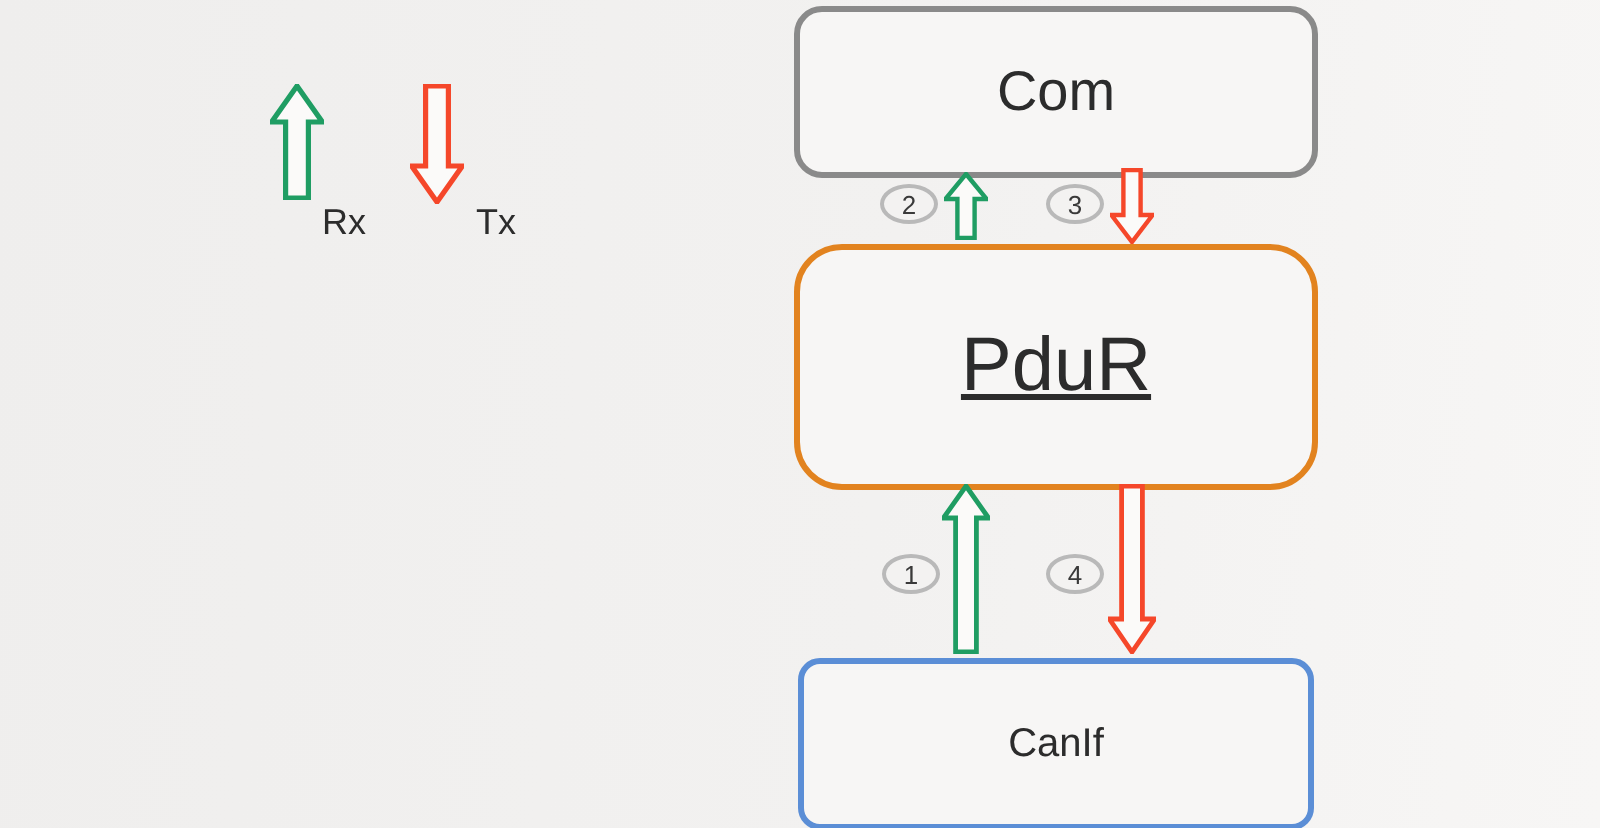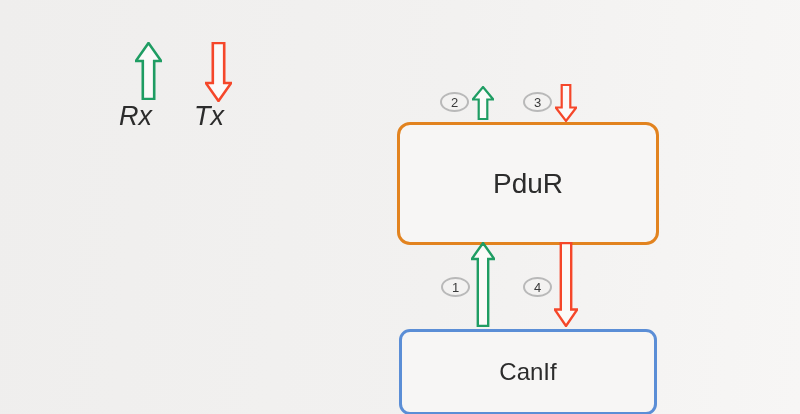--- a/index.html
+++ b/index.html
@@ -9,59 +9,62 @@
   }
   .stage {
     position:relative; width:800px; height:414px;
     background:linear-gradient(95deg,#efeeed 0%,#f2f1f0 55%,#f7f6f5 100%);
   }
   .box {
     position:absolute; display:flex; align-items:center; justify-content:center;
     background:#f7f6f5; color:#2c2c2c;
   }
   .box-com   { left:397px; top:3px;   width:256px; height:80px;  border:3px solid #8a8a8a; border-radius:14px; font-size:28px; }
-  .box-pdur  { left:397px; top:122px; width:256px; height:117px; border:3px solid #e2831f; border-radius:13px; font-size:28px; }
-  .box-canif { left:399px; top:329px; width:252px; height:80px;  border:3px solid #5b8ed6; border-radius:11px; font-size:24px;align-items:center; }
+  .box-pdur  { left:397px; top:122px; width:256px; height:117px; border:3px solid #e2831f; border-radius:24px; font-size:38px;text-decoration:underline; }
+  .box-canif { left:399px; top:329px; width:252px; height:80px;  border:3px solid #5b8ed6; border-radius:11px; font-size:20px;align-items:center; }
   .arrow { position:absolute; }
   .arrow polygon { fill:#fbfaf9; stroke-linejoin:miter; }
   .arrow.green polygon { stroke:#1f9d63; }
   .arrow.red polygon   { stroke:#f5472a; }
   .badge {
     position:absolute; width:29px; height:20px; box-sizing:border-box;
     border:2px solid #b9b9b9; border-radius:50%; background:#f3f2f1;
     display:flex; align-items:center; justify-content:center;
     font-size:13px; color:#3a3a3a;
   }
   .badge-1 { left:441px; top:277px; }
   .badge-2 { left:440px; top:92px;  }
   .badge-3 { left:523px; top:92px;  }
   .badge-4 { left:523px; top:277px; }
   .legend-label {
-    position:absolute; width:64px; text-align:left;
-    font-size:27px; color:#2c2c2c; top:101px;font-style:italic;
+    position:absolute; width:64px; text-align:right;
+    font-size:18px; color:#2c2c2c; top:101px;
   }
   .legend-label.rx { left:119px; }
   .legend-label.tx { left:194px; }
 </style>
 </head>
 <body>
 
 <div class="stage">
 
   <div>
     <svg class="arrow green" style="left:135px; top:42px;" width="27" height="58" viewBox="0 0 27 58">
       <polygon points="13.5,1 26.2,19 19.2,19 19.2,57 7.8,57 7.8,19 0.8,19" stroke-width="2.6"></polygon>
     </svg>
     <svg class="arrow red" style="left:205px; top:42px;" width="27" height="60" viewBox="0 0 27 60">
       <polygon points="7.8,1 19.2,1 19.2,41 26.2,41 13.5,59 0.8,41 7.8,41" stroke-width="2.6"></polygon>
     </svg>
     <div class="legend-label rx">Rx</div>
     <div class="legend-label tx">Tx</div>
   </div>
 
+  <div class="box box-com">
+    <span>Com</span>
+  </div>
   <div class="box box-pdur">
     <span>PduR</span>
   </div>
   <div class="box box-canif">
     <span>CanIf</span>
   </div>
 
   <svg class="arrow green" style="left:472px; top:86px;" width="22" height="34" viewBox="0 0 22 34">
     <polygon points="11,1 21.3,13.5 15.3,13.5 15.3,33 6.7,33 6.7,13.5 0.7,13.5" stroke-width="2.2"></polygon>
   </svg>

